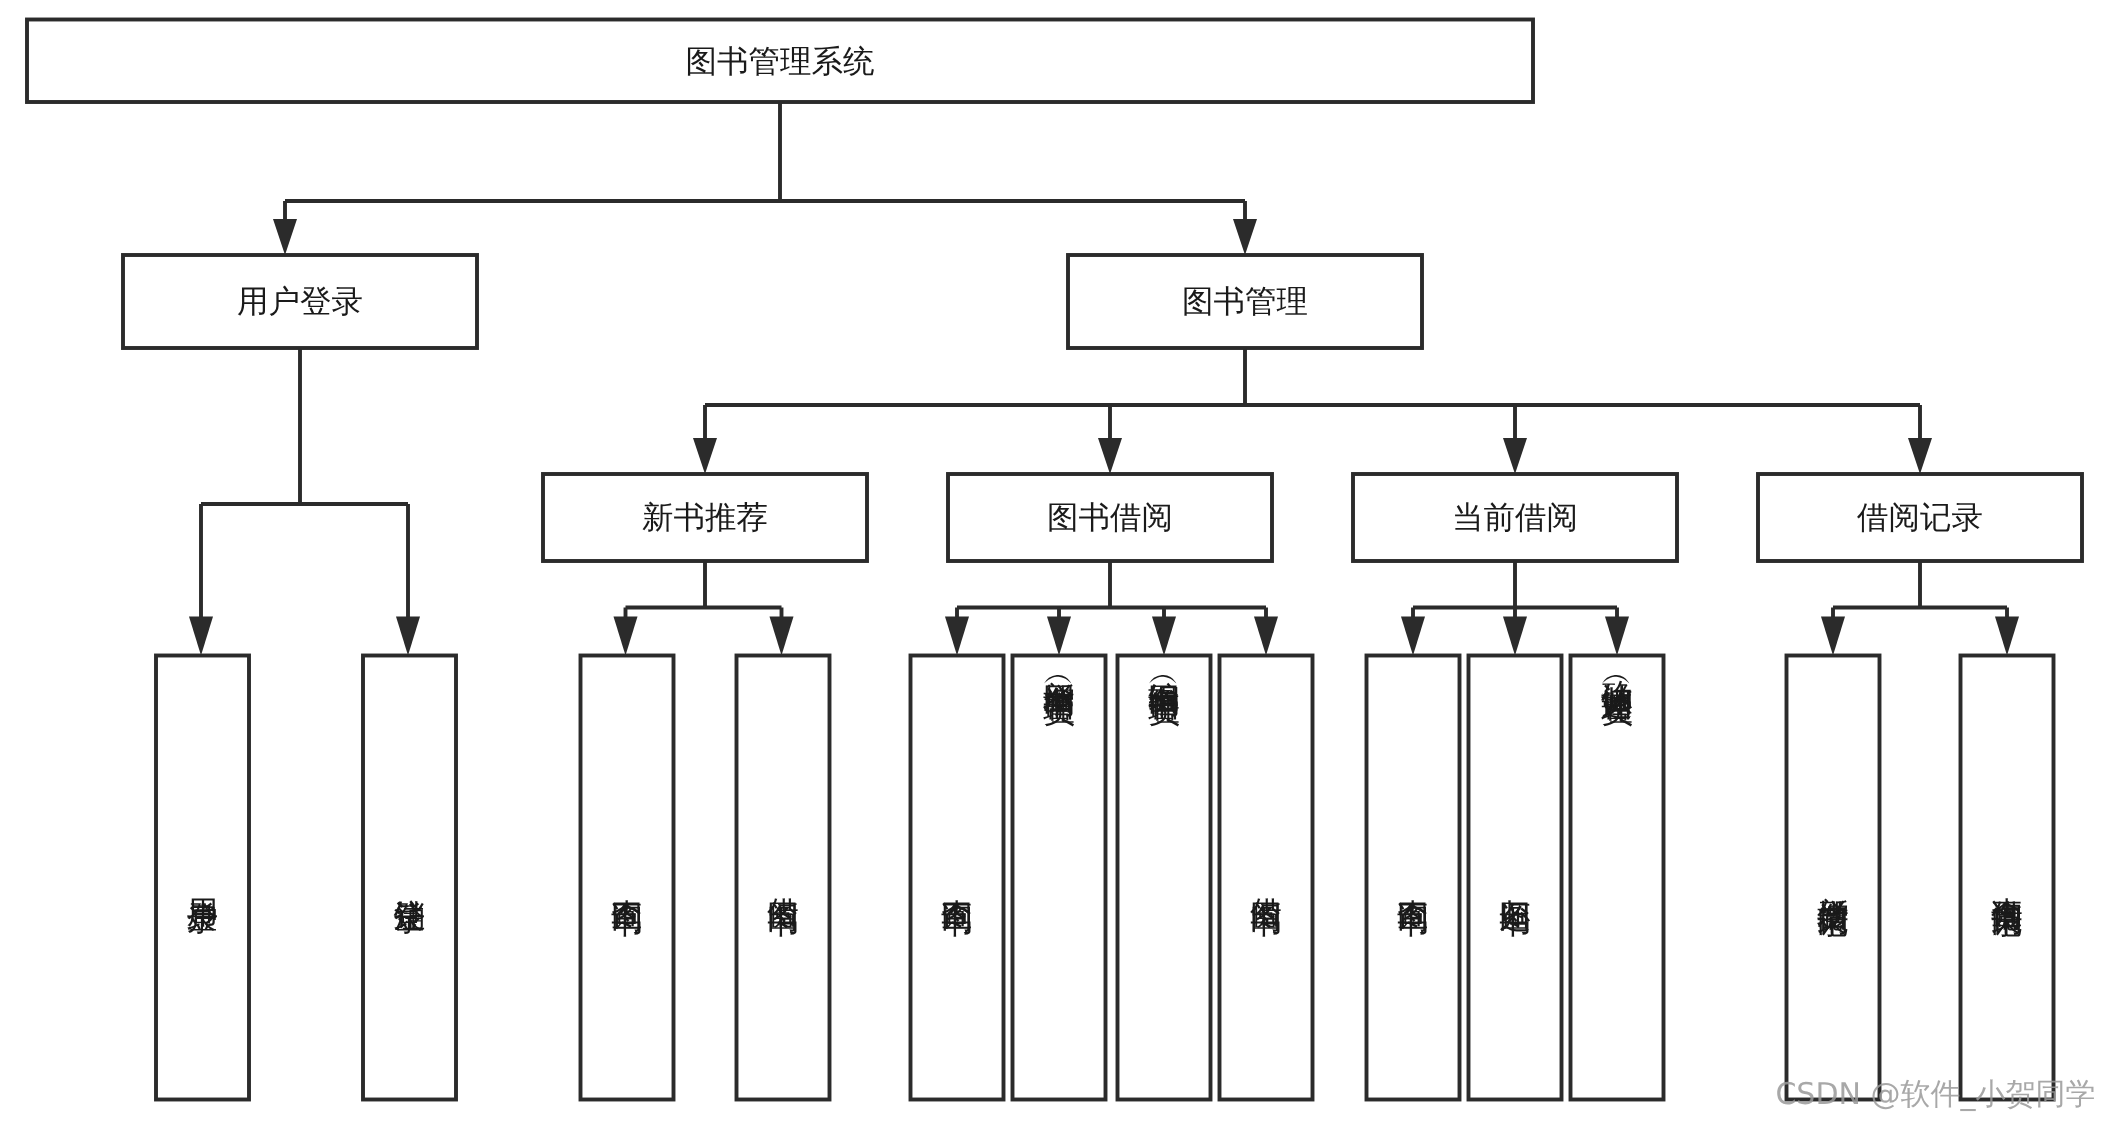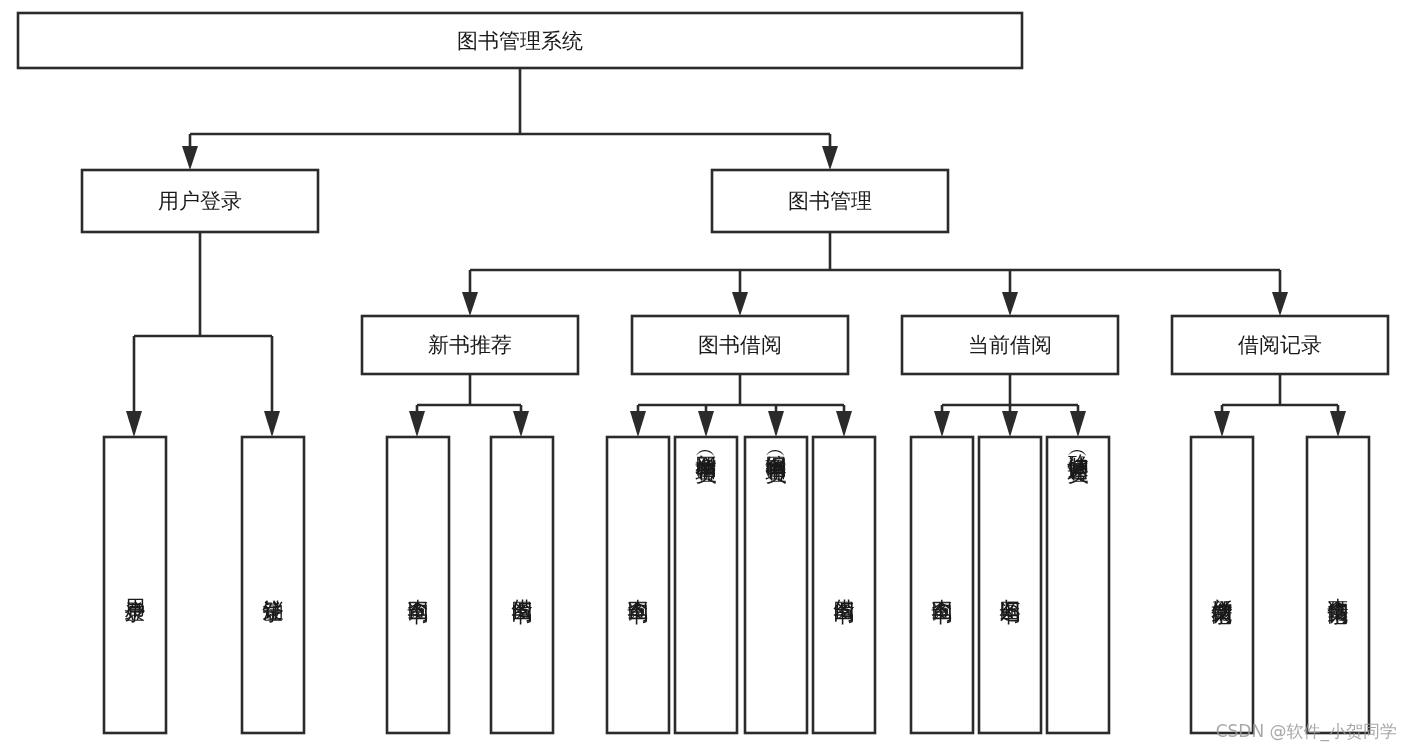--- a/index.html
+++ b/index.html
@@ -71,21 +71,21 @@
     line-height: 1.05;
     color: #1a1a1a;
     letter-spacing: 1.5px;
     white-space: nowrap;
   }
   #watermark {
     position: absolute;
     right: 8px;
     bottom: 4px;
     font-family: "DejaVu Sans", "Liberation Sans", sans-serif;
-    font-size: 17px;
+    font-size: 20px;
     color: #9a9a9a;
     opacity: 0.85;
     white-space: nowrap;
     pointer-events: none;
   }
 </style>
 </head>
 <body>
 
 <div id="diagram-root">

